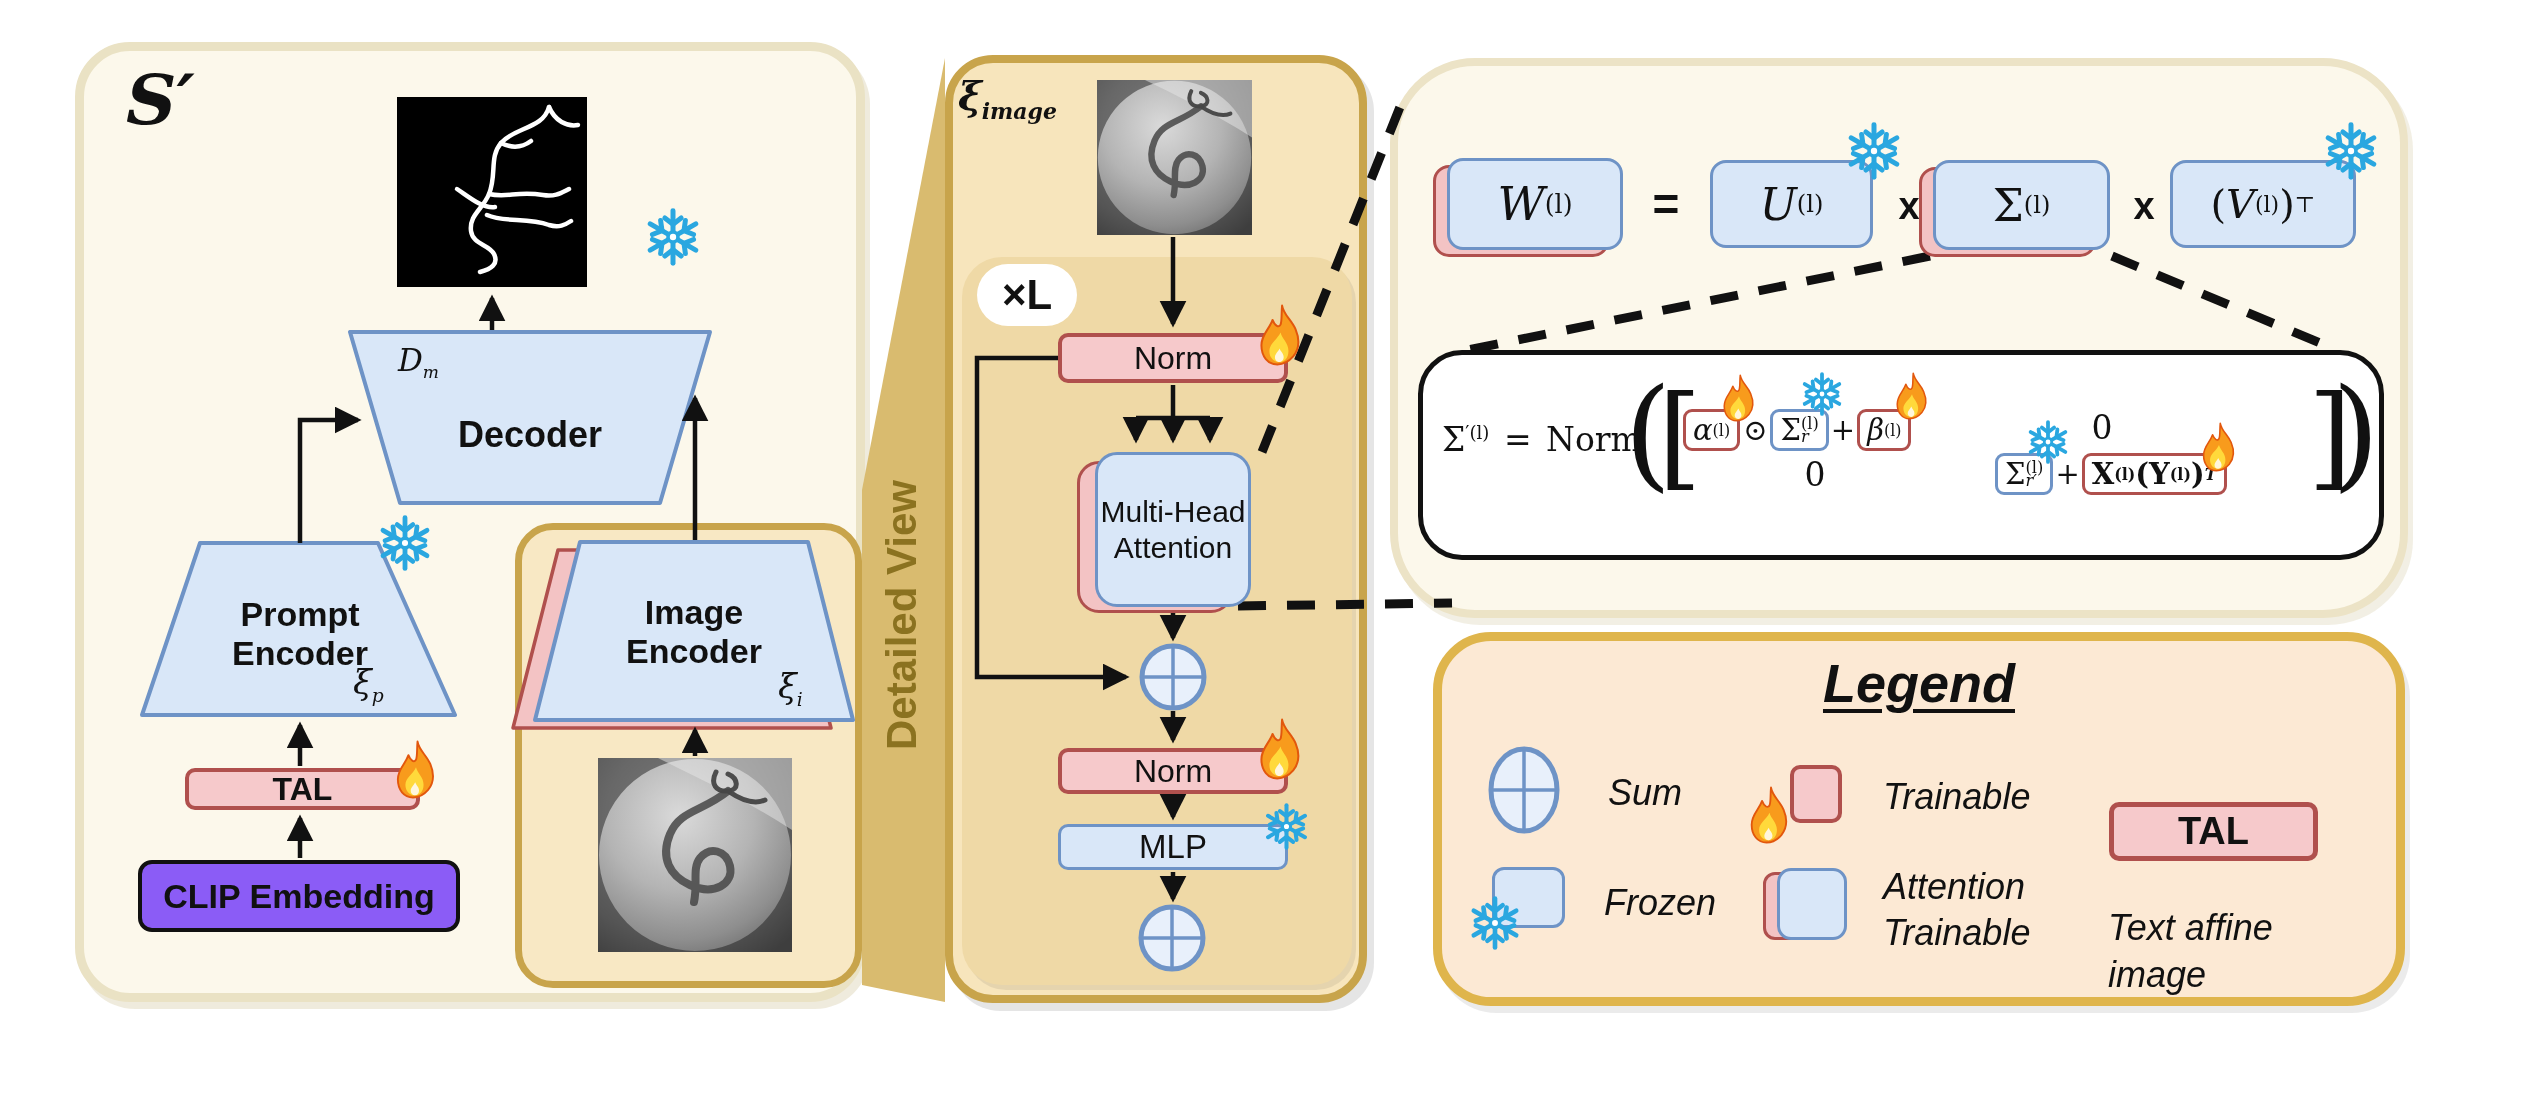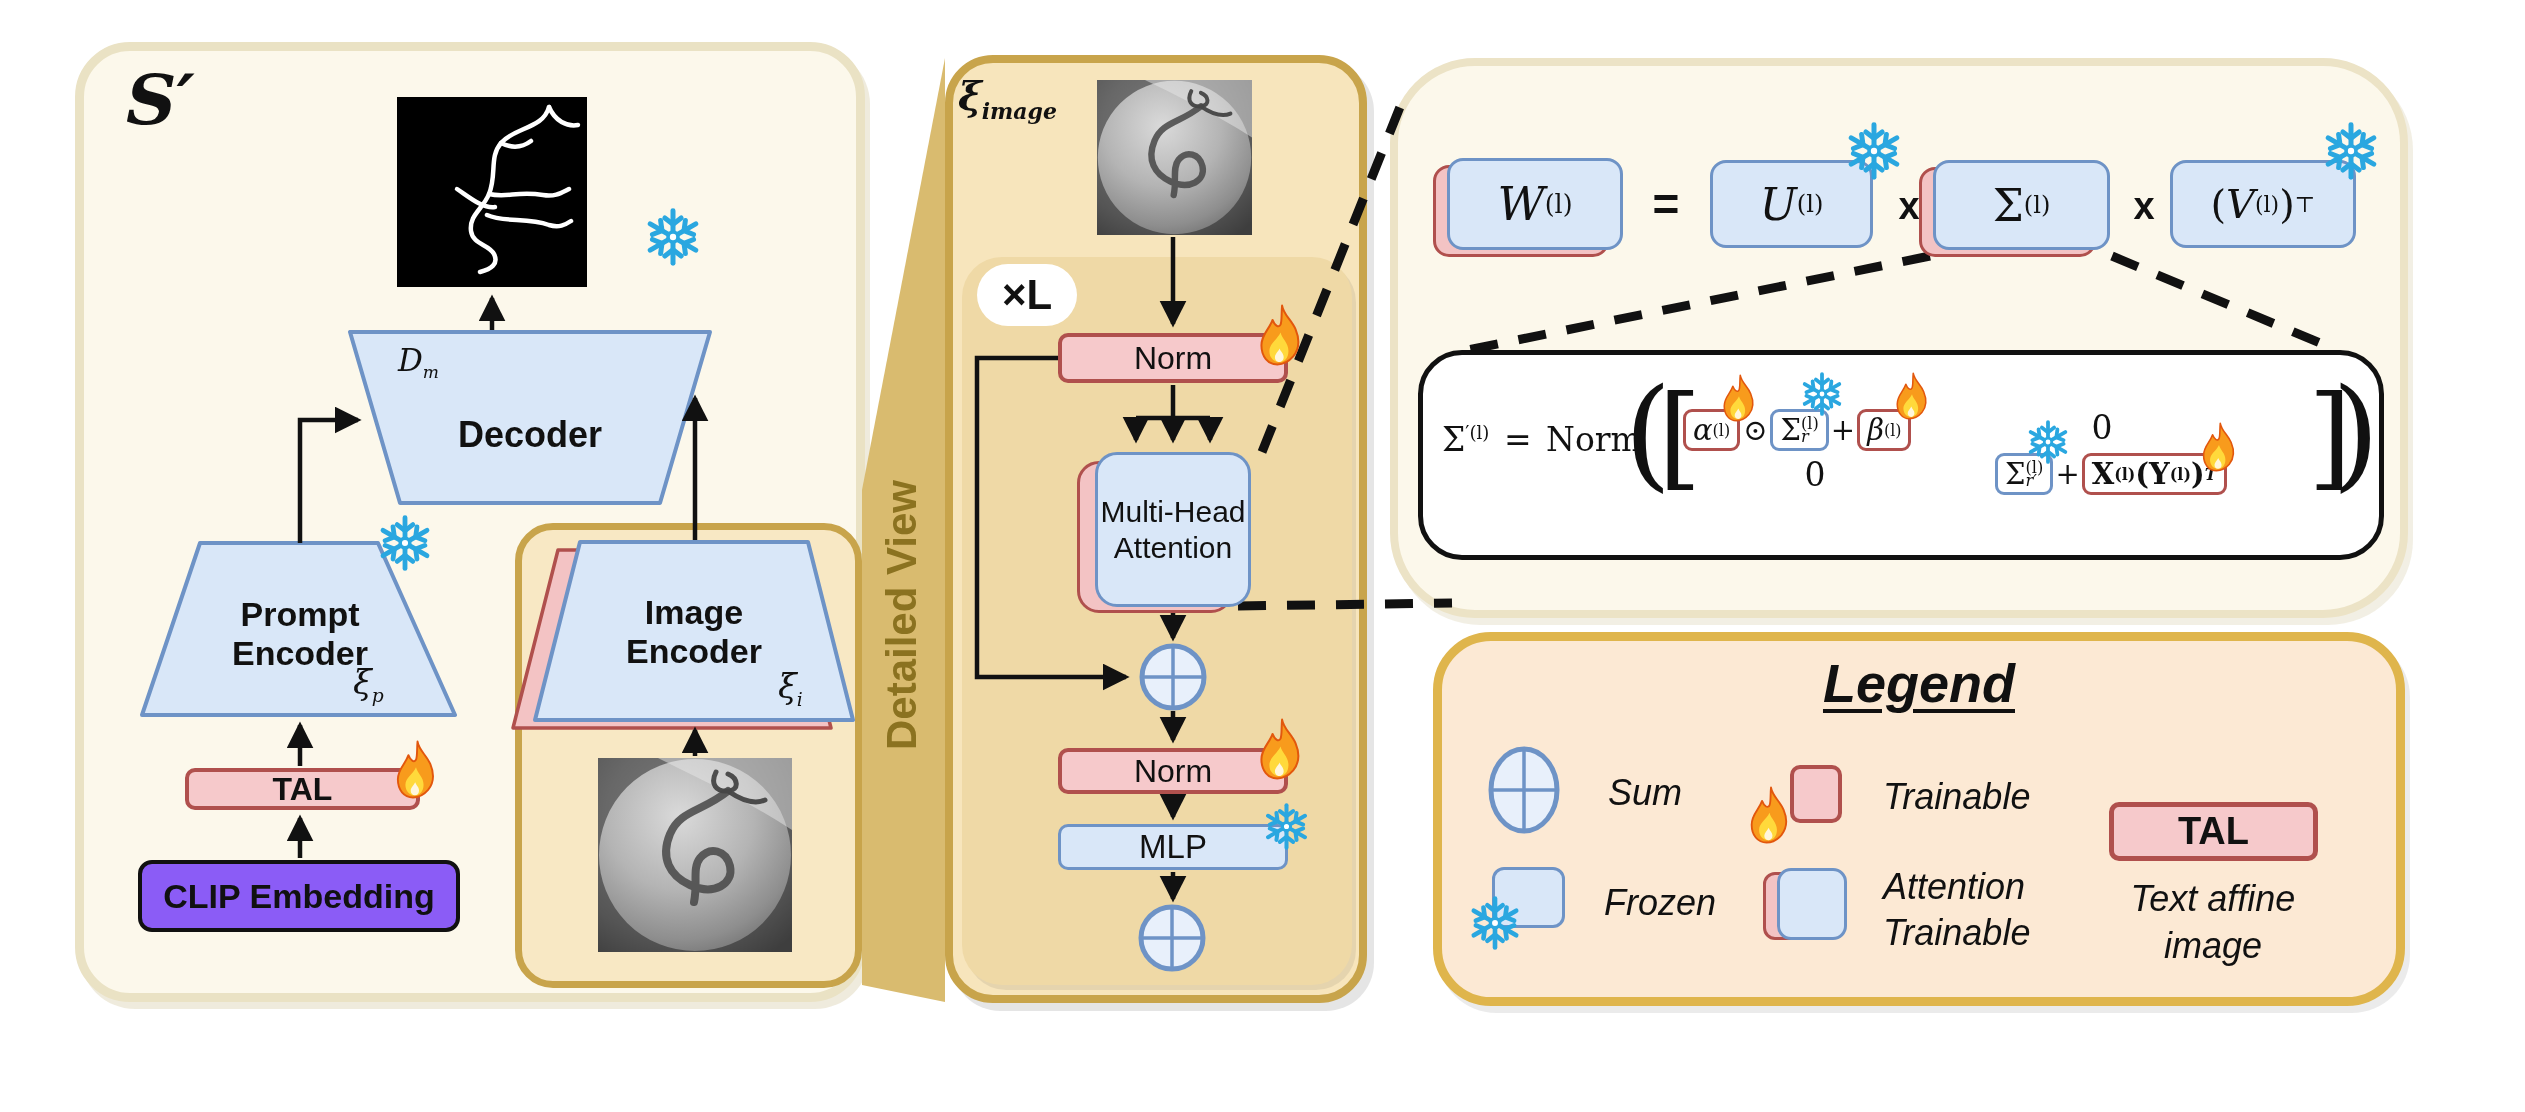--- a/index.html
+++ b/index.html
@@ -328,21 +328,21 @@
   <div class="abs layer3 pinkshadow" style="left:1763px;top:872px;width:56px;height:68px;border-radius:12px;"></div>
   <div class="abs layer3 bluebox" style="left:1777px;top:868px;width:70px;height:72px;border-radius:14px;"></div>
   <div class="abs layer3 legend-label" style="left:1883px;top:864px;line-height:1.28;">
     <div>Attention</div>
     <div>Trainable</div>
   </div>
 
   <div class="abs layer3 pinkbox flex b" style="left:2109px;top:802px;width:209px;height:59px;border-radius:10px;border-width:5px;font-size:38px;">
     <span>TAL</span>
   </div>
-  <div class="abs layer3 legend-label" style="left:2108px;top:876px;width:210px;text-align:center;line-height:1.3;">
+  <div class="abs layer3 legend-label" style="left:2108px;top:905px;width:210px;text-align:left;line-height:1.3;">
     <div>Text affine</div>
     <div>image</div>
   </div>
 
   <svg class="abs icon" style="left:644px;top:208px;width:58px;height:58px;">
       <use href="#sym-snow"></use>
     </svg>
   <svg class="abs icon" style="left:377px;top:515px;width:56px;height:56px;">
       <use href="#sym-snow"></use>
     </svg>

